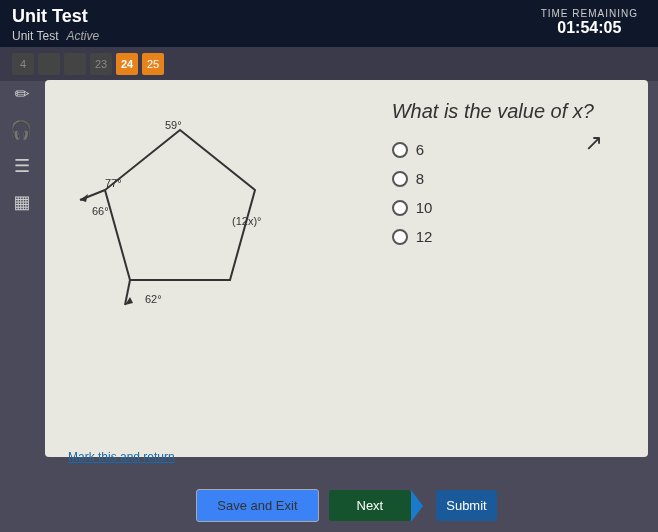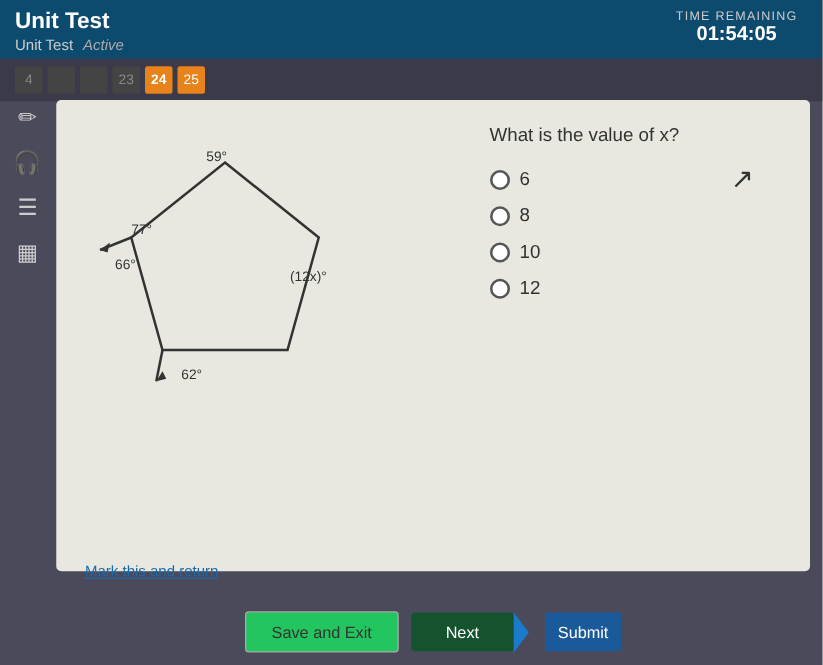--- a/index.html
+++ b/index.html
@@ -7,21 +7,21 @@
       width: 658px;
       height: 532px;
       background: #4a4a5a;
       font-family: Arial, sans-serif;
       overflow: hidden;
       position: relative;
     }
 
     
     .header {
-      background: #0c4a6e;
+      background: #0f172a;
       padding: 6px 12px 4px 12px;
       display: flex;
       align-items: flex-start;
       flex-direction: column;
     }
     .header-title {
       color: white;
       font-size: 18px;
       font-weight: bold;
       margin-bottom: 2px;
@@ -147,23 +147,24 @@
 
     
     .answer-area {
       width: 45%;
       padding: 20px 15px;
       display: flex;
       flex-direction: column;
       gap: 0;
     }
     .question-text {
-      font-size: 15px;
+      font-size: 20px;
       color: #333;
       margin-bottom: 18px;
+      font-style: italic;
     }
     .radio-option {
       display: flex;
       align-items: center;
       gap: 8px;
       margin-bottom: 12px;
       cursor: pointer;
     }
     .radio-circle {
       width: 16px;
@@ -195,21 +196,21 @@
       position: absolute;
       bottom: 10px;
       left: 45px;
       right: 10px;
       display: flex;
       align-items: center;
       justify-content: center;
       gap: 10px;
     }
     .btn-save {
-      background: #22c55e;
+      background: #3b82f6;
       border: 1px solid #aaa;
       color: #333;
       padding: 8px 20px;
       font-size: 13px;
       cursor: pointer;
       border-radius: 3px;
     }
     .btn-next {
       background: #14532d;
       border: none;

